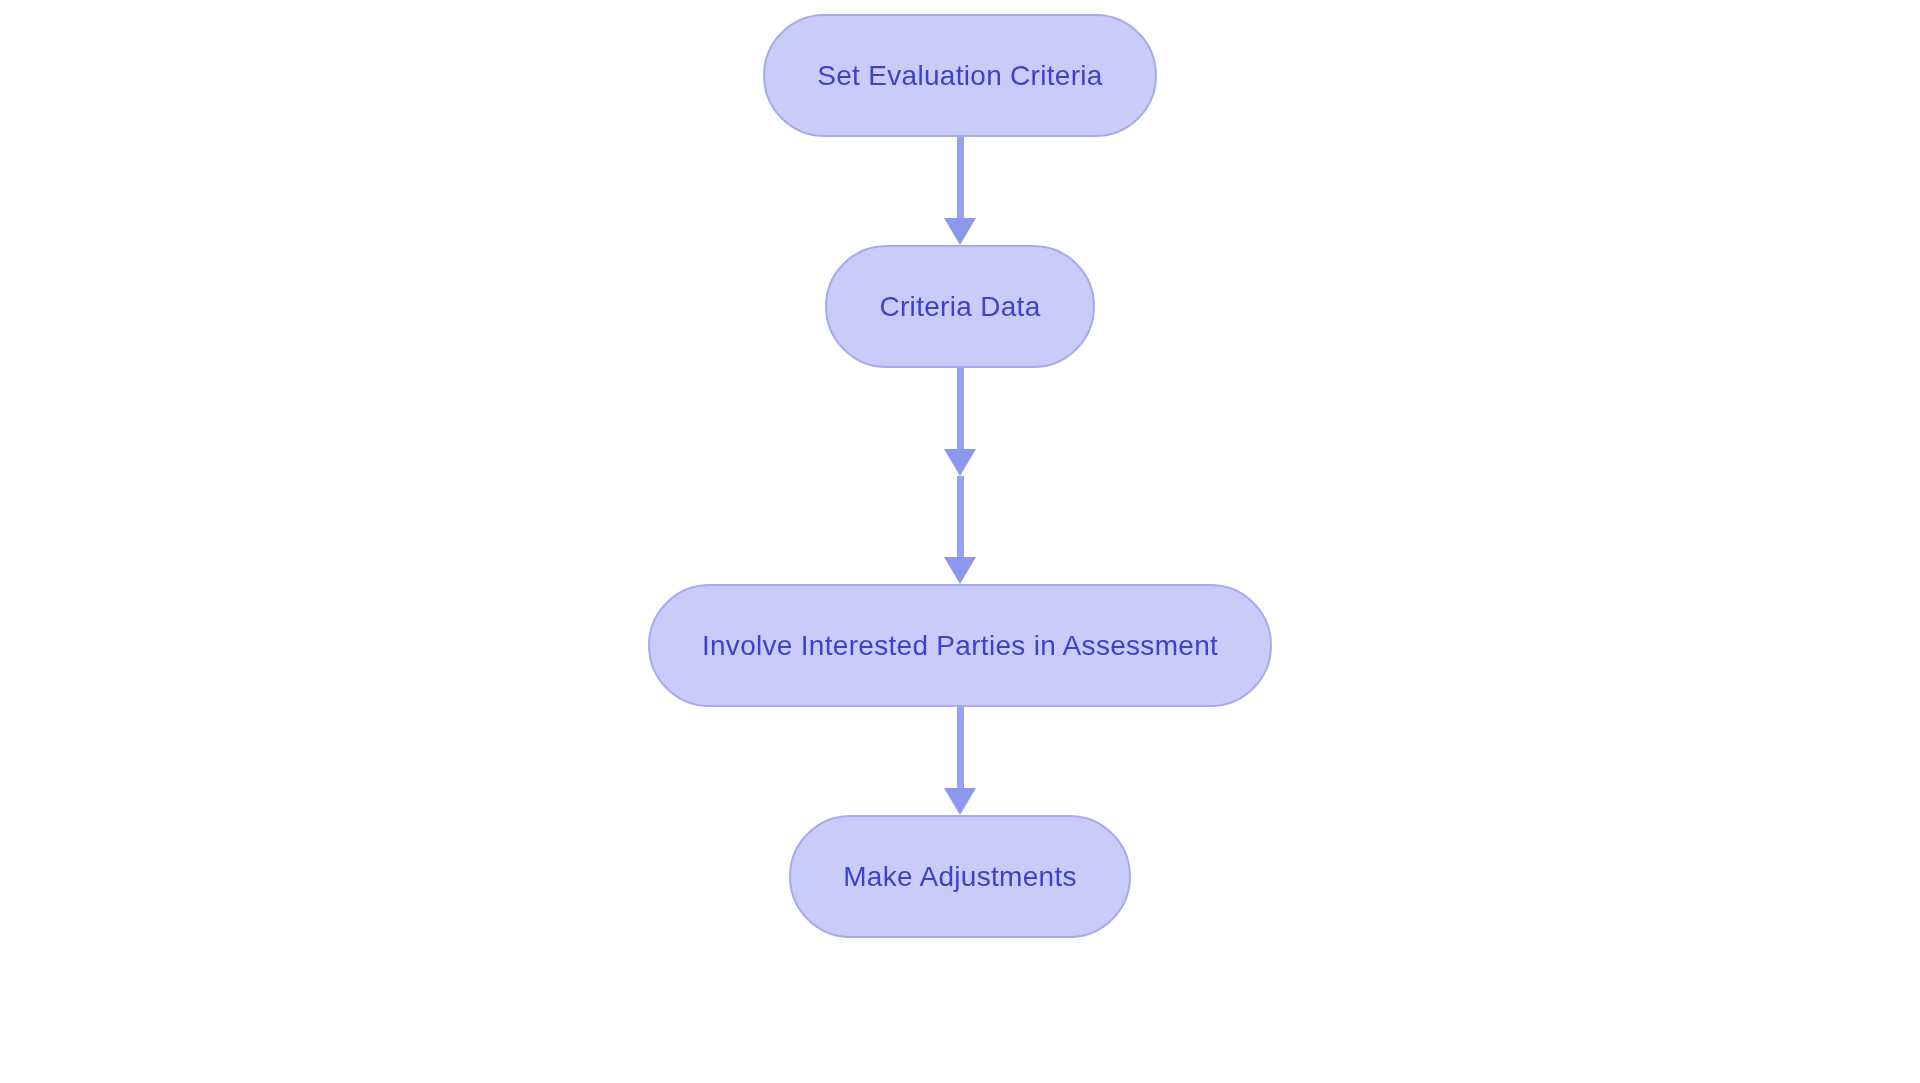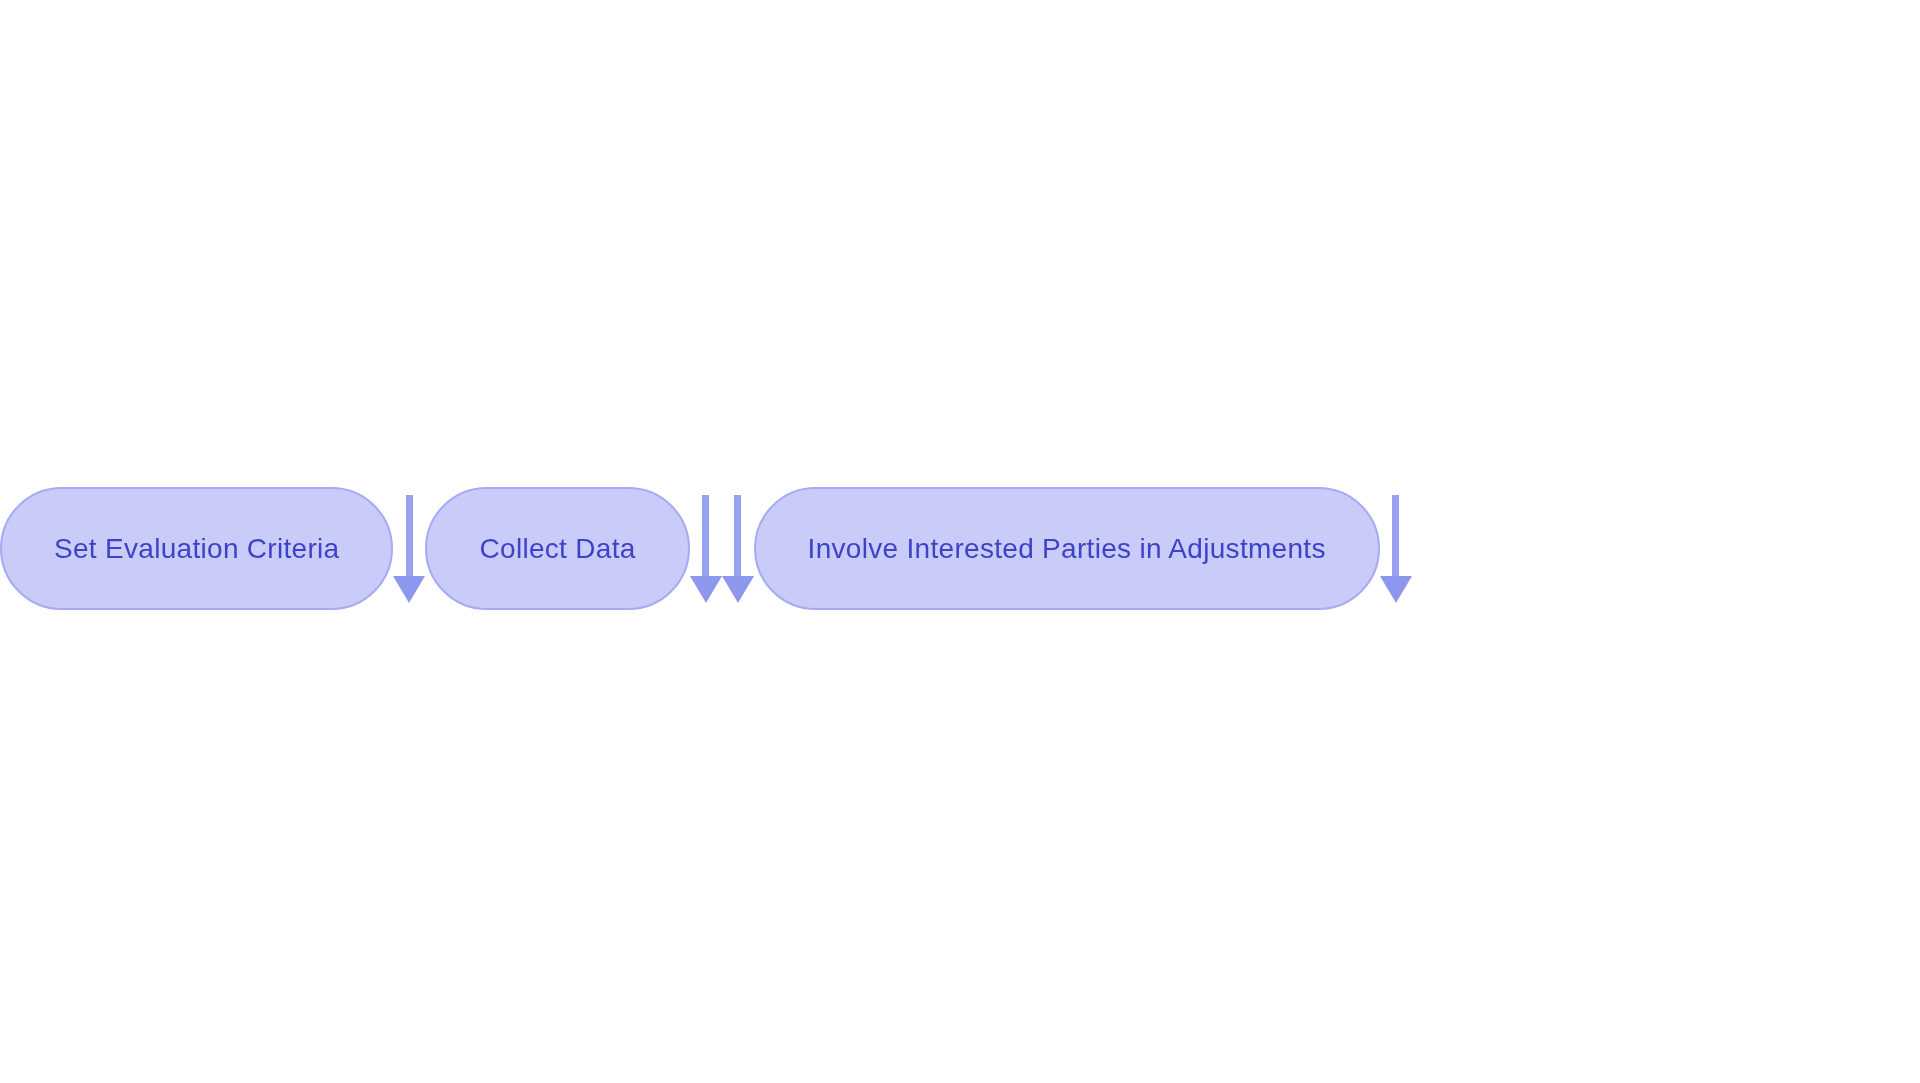--- a/index.html
+++ b/index.html
@@ -15,20 +15,21 @@
     width: 1920px;
     height: 1083px;
     background: var(--bg);
     font-family: "Liberation Sans", "DejaVu Sans", sans-serif;
     overflow: hidden;
   }
   .canvas {
     width: 1920px;
     height: 1083px;
     display: flex;
+    flex-direction: column;
     align-items: center;
     padding-top: 14px;
   }
   .flow-node {
     height: 123px;
     min-height: 123px;
     border-radius: 62px;
     background: var(--node-fill);
     border: 2px solid var(--node-border);
     display: flex;
@@ -71,37 +72,40 @@
   <div class="flow-node">
     <span class="node-label">Set Evaluation Criteria</span>
   </div>
 
   <div class="flow-arrow">
     <div class="arrow-line"></div>
     <div class="arrow-head"></div>
   </div>
 
   <div class="flow-node">
-    <span class="node-label">Collect Data</span>
+    <span class="node-label">Criteria Data</span>
   </div>
 
   <div class="flow-arrow">
     <div class="arrow-line"></div>
     <div class="arrow-head"></div>
   </div>
 
 
   <div class="flow-arrow">
     <div class="arrow-line"></div>
     <div class="arrow-head"></div>
   </div>
 
   <div class="flow-node">
-    <span class="node-label">Involve Interested Parties in Adjustments</span>
+    <span class="node-label">Involve Interested Parties in Assessment</span>
   </div>
 
   <div class="flow-arrow">
     <div class="arrow-line"></div>
     <div class="arrow-head"></div>
   </div>
 
+  <div class="flow-node">
+    <span class="node-label">Make Adjustments</span>
+  </div>
 
 </div>
 
 </body></html>

